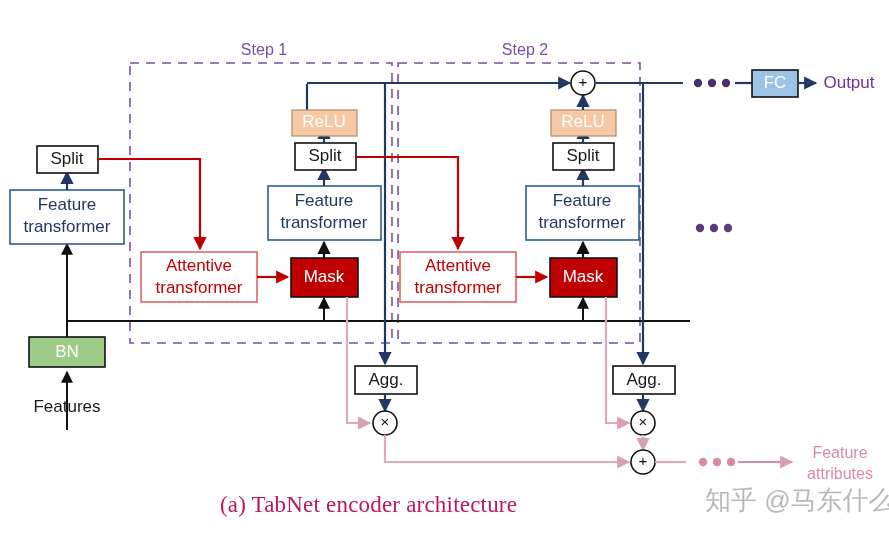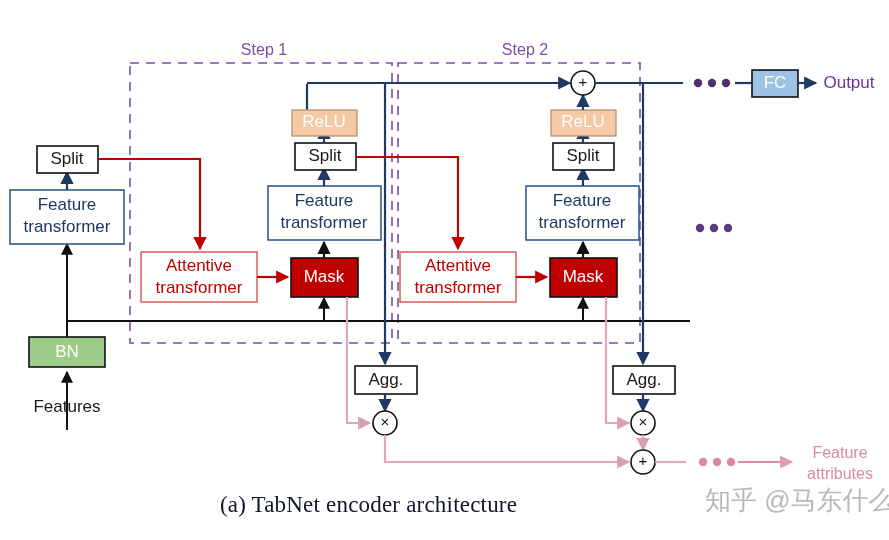--- a/index.html
+++ b/index.html
@@ -61,21 +61,21 @@
     font-family: "Liberation Sans", sans-serif;
   }
   .caption {
     position: absolute;
     left: 0;
     top: 492px;
     width: 737px;
     text-align: center;
     font-family: "Liberation Serif", serif;
     font-size: 23px;
-    color: #0f172a;
+    color: #be185d;
     letter-spacing: 0.2px;
   }
   .watermark {
     position: absolute;
     left: 705px;
     top: 483px;
     font-family: "Liberation Sans", sans-serif;
     font-size: 26px;
     color: #b9b9b9;
     white-space: nowrap;

